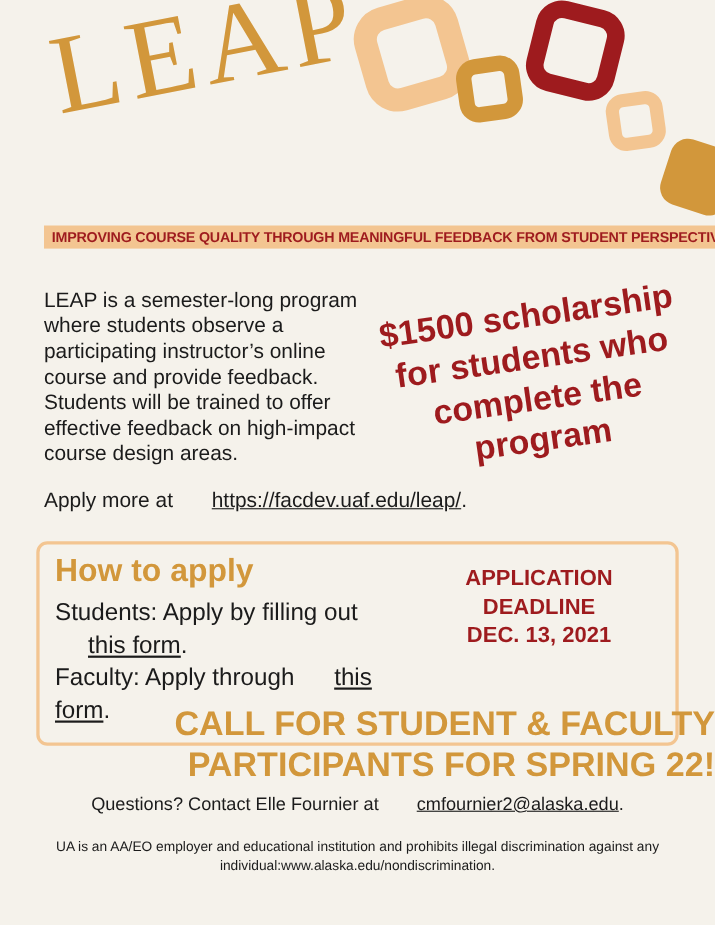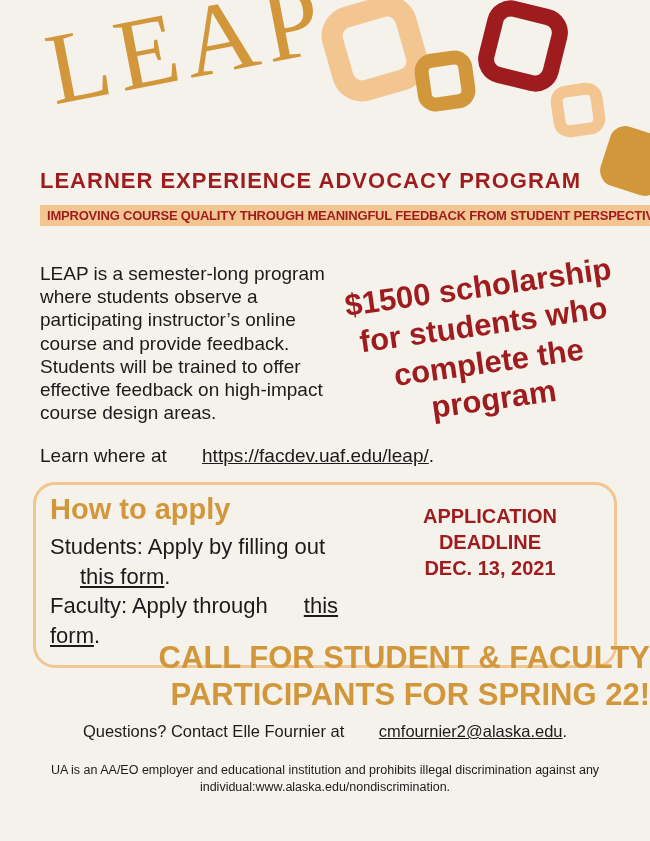--- a/index.html
+++ b/index.html
@@ -71,25 +71,25 @@
   }
   .learn-more {
     position: absolute;
     left: 40px; top: 445px;
     margin: 0;
     font-size: 19px;
   }
   .link { color: inherit; text-decoration: underline; cursor: pointer; padding-left: 30px; }
   .apply-box {
     position: absolute;
-    left: 33px; top: 482px;
+    left: 33px; top: 492px;
     width: 584px;
     box-sizing: border-box;
     border: 3px solid #F3C591;
-    border-radius: 22px;
+    border-radius: 10px;
     background: #F5F2EB;
     display: flex;
     padding: 8px 14px 14px 14px;
   }
   .apply-left { flex: 1; }
   .apply-heading {
     color: #D2973B;
     font-size: 29px;
     font-weight: bold;
     margin-bottom: 6px;
@@ -137,34 +137,33 @@
 <div class="flyer">
 
   <div class="ring ring1"></div>
   <div class="ring ring2"></div>
   <div class="ring ring3"></div>
   <div class="ring ring4"></div>
   <div class="ring sq5"></div>
 
   <div class="logo">LEAP</div>
 
-  <div class="subtitle">LEARNER EXPERIENCE ADVOCACY PROGRAM</div>
 
   <div class="tagline">IMPROVING COURSE QUALITY THROUGH MEANINGFUL FEEDBACK FROM STUDENT PERSPECTIVES</div>
 
   <p class="intro">LEAP is a semester-long program where students observe a participating instructor’s online course and provide feedback. Students will be trained to offer effective feedback on high-impact course design areas.</p>
 
   <div class="scholarship">
     <div>$1500 scholarship</div>
     <div>for students who</div>
     <div>complete the</div>
     <div>program</div>
   </div>
 
-  <p class="learn-more"><span>Learn where at </span><a href="#" class="link">https://facdev.uaf.edu/leap/</a><span>.</span></p>
+  <p class="learn-more"><span>Apply more at </span><a href="#" class="link">https://facdev.uaf.edu/leap/</a><span>.</span></p>
 
   <div class="apply-box">
     <div class="apply-left">
       <div class="apply-heading">How to apply</div>
       <p class="apply-line"><span>Students: Apply by filling out </span><a href="#" class="link">this form</a><span>.</span></p>
       <p class="apply-line"><span>Faculty:  Apply through </span><a href="#" class="link">this form</a><span>.</span></p>
     </div>
     <div class="deadline">
       <div>APPLICATION</div>
       <div>DEADLINE</div>

